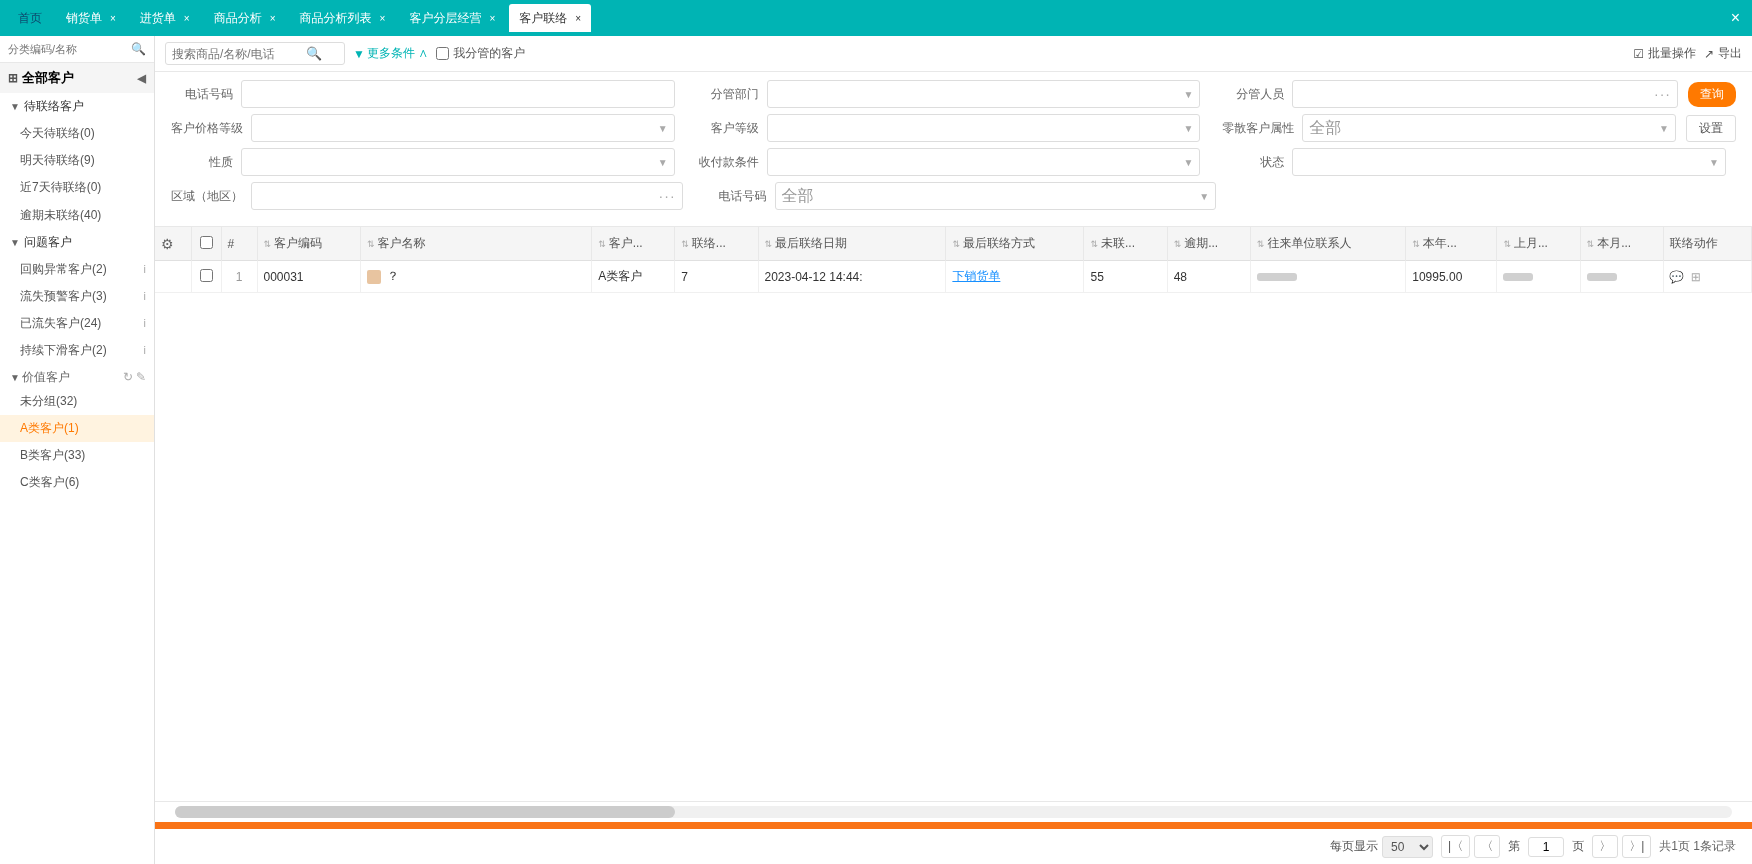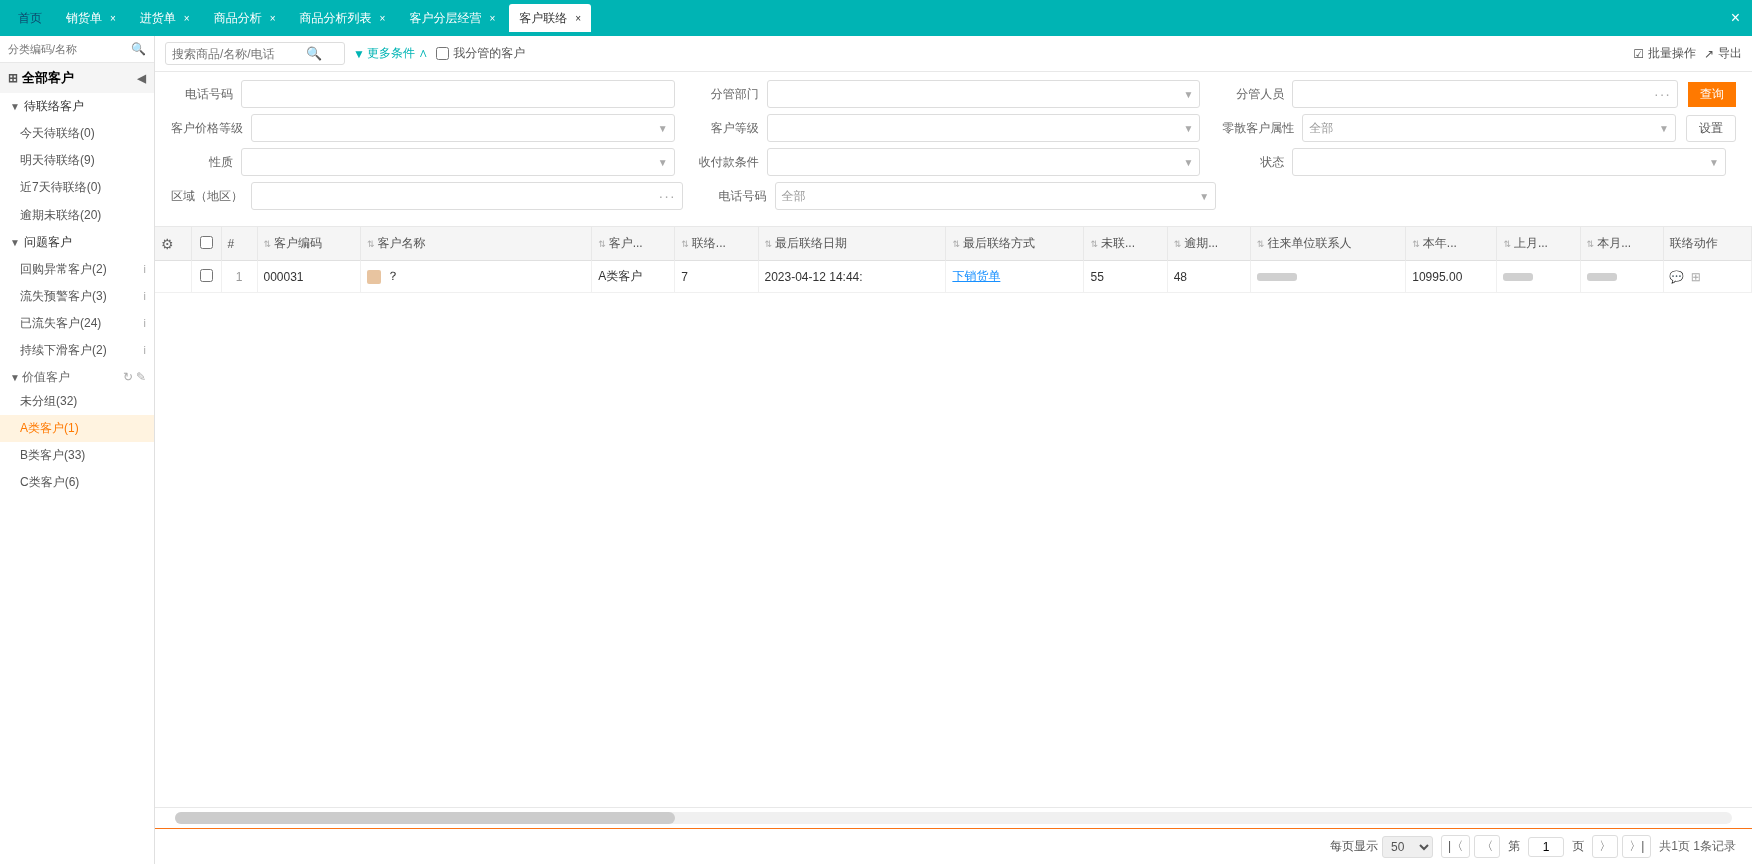--- a/index.html
+++ b/index.html
@@ -210,21 +210,21 @@
       align-items: center;
       border: 1px solid #ddd;
       border-radius: 3px;
       padding: 3px 6px;
       height: 28px;
       background: white;
       justify-content: space-between;
       cursor: pointer;
       margin-right: 10px;
     }
-    .filter-input-text { color: #999; font-size: 12px; }
+    .filter-input-text { color: #999; font-size: 16px; }
     .dropdown-arrow { color: #aaa; font-size: 10px; }
     .filter-input-dots { color: #aaa; font-size: 14px; letter-spacing: 1px; }
 
     
     .table-container {
       flex: 1;
       background: white;
       margin: 0;
       overflow: auto;
       display: flex;
@@ -288,21 +288,21 @@
       left: 0;
     }
 
     
     .pagination {
       display: flex;
       align-items: center;
       justify-content: flex-end;
       padding: 6px 16px;
       background: white;
-      border-top: 1px solid #f97316;
+      border-top: 7px solid #f97316;
       gap: 8px;
     }
     .page-size-select {
       display: flex;
       align-items: center;
       gap: 4px;
       color: #555;
     }
     .page-size-select select {
       border: 1px solid #ddd;
@@ -393,21 +393,21 @@
       <span style="color:#666; font-size:11px;">◀</span>
     </div>
 
     <div class="sidebar-section-title">
       <span style="font-size:10px; color:#666;">▼</span>
       <span>待联络客户</span>
     </div>
     <div class="sidebar-item">今天待联络(0)</div>
     <div class="sidebar-item">明天待联络(9)</div>
     <div class="sidebar-item">近7天待联络(0)</div>
-    <div class="sidebar-item">逾期未联络(20)</div>
+    <div class="sidebar-item">逾期未联络(40)</div>
 
     <div class="sidebar-section-title">
       <span style="font-size:10px; color:#666;">▼</span>
       <span>问题客户</span>
     </div>
     <div class="sidebar-item sidebar-item-with-icon">
       <span>回购异常客户(2)</span>
       <span class="info-icon">ℹ</span>
     </div>
     <div class="sidebar-item sidebar-item-with-icon">
@@ -479,21 +479,21 @@
             <span class="filter-input-text"></span>
             <span class="dropdown-arrow">▼</span>
           </div>
         </div>
         <div class="filter-field">
           <span class="filter-label">分管人员</span>
           <div class="filter-input" style="flex:1; margin-right:10px;">
             <span class="filter-input-text"></span>
             <span class="filter-input-dots">···</span>
           </div>
-          <button style="background:#ff7900; color:white; border:none; border-radius:0; padding:4px 12px; cursor:pointer; font-size:12px; white-space:nowrap;">查询</button>
+          <button style="background:#ff7900; color:white; border:none; border-radius:10px; padding:4px 12px; cursor:pointer; font-size:12px; white-space:nowrap;">查询</button>
         </div>
       </div>
 
       <div class="filter-row">
         <div class="filter-field">
           <span class="filter-label">客户价格等级</span>
           <div class="filter-input" style="flex:1; margin-right:10px;">
             <span class="filter-input-text"></span>
             <span class="dropdown-arrow">▼</span>
           </div>

